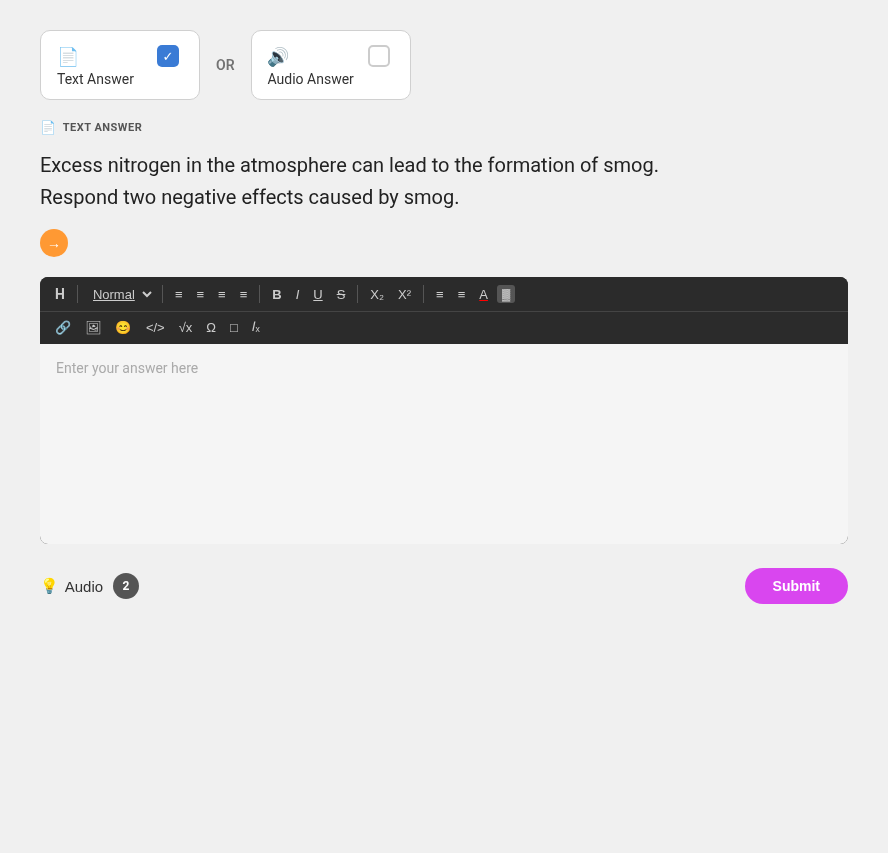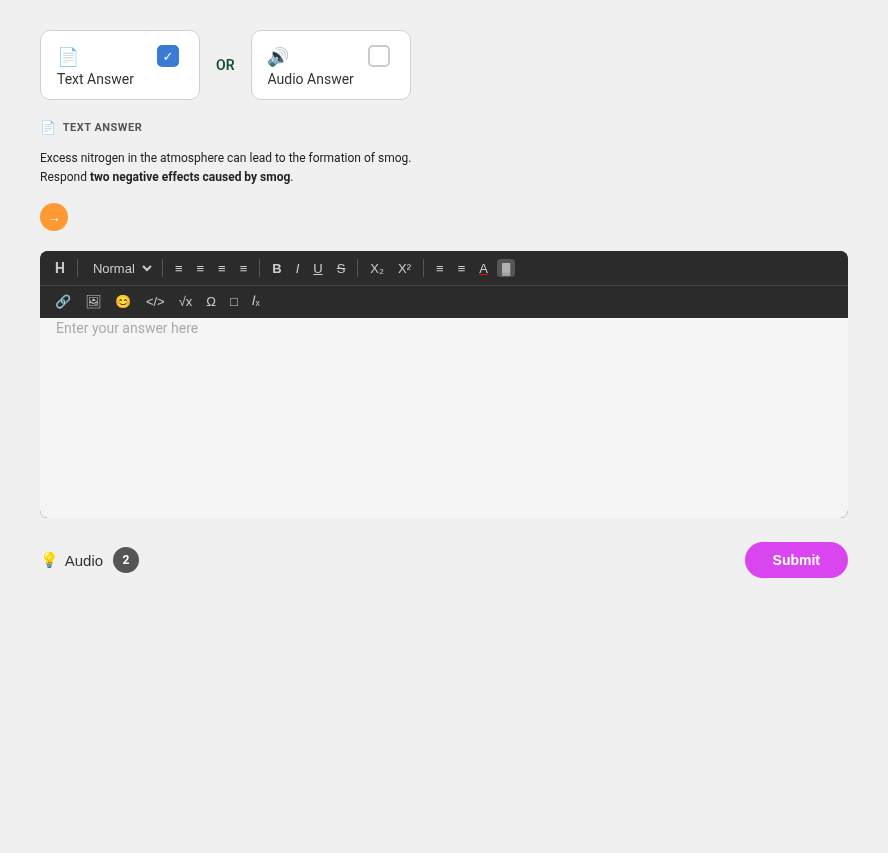--- a/index.html
+++ b/index.html
@@ -66,48 +66,48 @@
       width: 22px;
       height: 22px;
       border: 2px solid #ccc;
       border-radius: 5px;
       background: white;
       flex-shrink: 0;
     }
 
     .or-label {
       font-size: 14px;
-      color: #14532d;
+      color: #737373;
       font-weight: 600;
     }
 
     .section-label {
       font-size: 11px;
       font-weight: 700;
       color: #555;
       letter-spacing: 0.5px;
       margin-bottom: 14px;
       display: flex;
       align-items: center;
       gap: 6px;
     }
 
     .section-label .icon-small {
       font-size: 13px;
     }
 
     .question-text {
-      font-size: 12px;
+      font-size: 20px;
       color: #222;
       line-height: 1.6;
       margin-bottom: 16px;
     }
 
     .question-text strong {
-      font-weight: 700;
+      font-weight: 400;
     }
 
     .instruction-row {
       display: flex;
       align-items: center;
       gap: 8px;
       margin-bottom: 20px;
     }
 
     .arrow-circle {
@@ -165,40 +165,41 @@
       margin: 0 3px;
     }
 
     .toolbar-select {
       background: #2b2b2b;
       border: none;
       color: #ccc;
       font-size: 13px;
       cursor: pointer;
       padding: 2px 4px;
+      text-decoration: underline;
     }
 
     .toolbar-h {
       color: #ccc;
       font-size: 14px;
       font-weight: 700;
       padding: 3px 5px;
     }
 
     .toolbar-row2 {
       padding: 4px 10px 6px;
       display: flex;
       align-items: center;
       gap: 4px;
     }
 
     .editor-body {
       background: #f5f5f5;
       min-height: 200px;
-      padding: 0 16px;
+      padding: 14px 16px;
     }
 
     .editor-placeholder {
       color: #aaa;
       font-size: 14px;
     }
 
     .bottom-row {
       display: flex;
       align-items: center;

